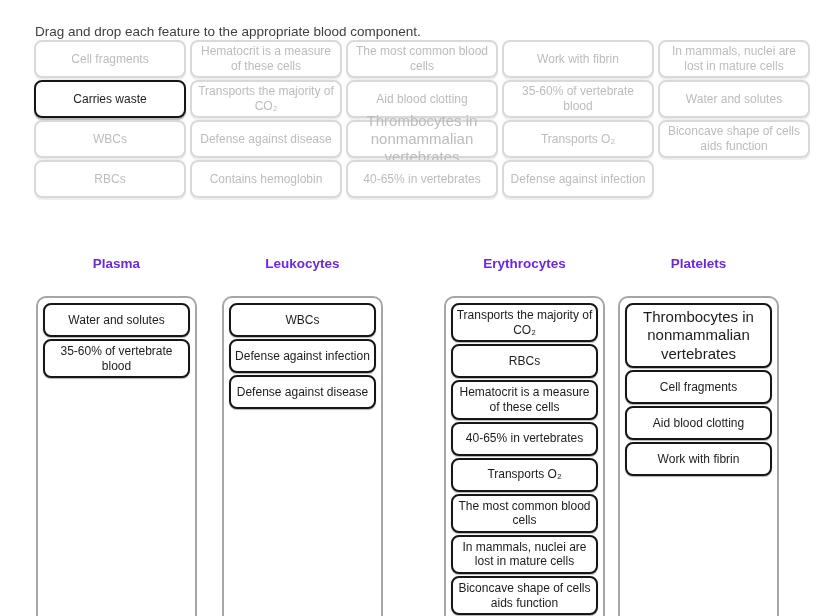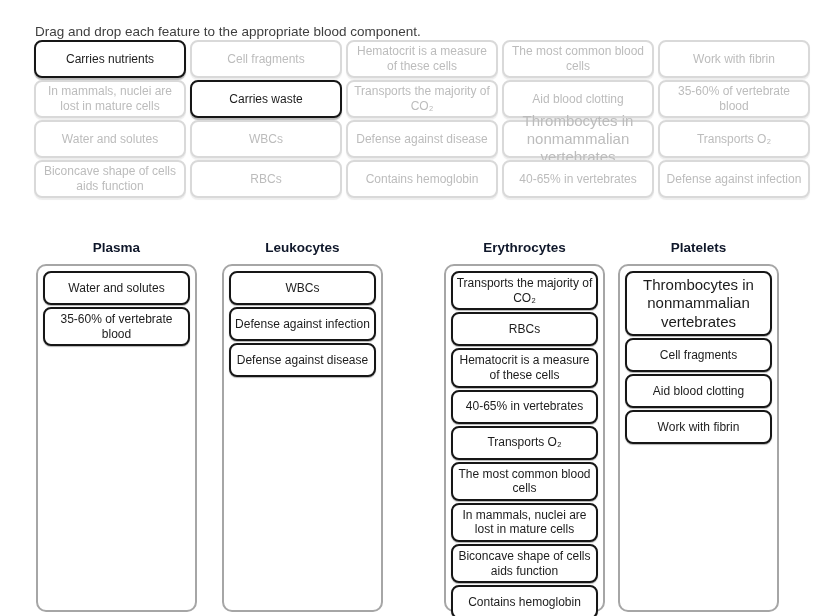--- a/index.html
+++ b/index.html
@@ -52,26 +52,26 @@
     box-shadow: 0 2px 1px rgba(0,0,0,0.07);
   }
   .card.small { font-size: 15px; }
   
   .bin-col { position: absolute; top: 240px; width: 161px; }
   .bin-col.c0 { left: 36px; }
   .bin-col.c1 { left: 222px; }
   .bin-col.c2 { left: 420px; padding-left: 24px; }
   .bin-col.c3 { left: 618px; }
   .bin-title {
-    margin: 0;
+    margin: 16px;
     height: 24px;
     text-align: center;
     font-size: 13.5px;
     font-weight: bold;
-    color: #0f172a;
+    color: #6d28d9;
   }
   .zone {
     box-sizing: border-box;
     height: 348px;
     border: 2px solid #a6a6a6;
     border-radius: 10px;
     padding: 5px;
     display: flex;
     flex-direction: column;
     gap: 2px;
@@ -87,21 +87,20 @@
   }
 </style>
 </head>
 <body>
 
 <div class="stage">
 
   <p class="instruction">Drag and drop each feature to the appropriate blood component.</p>
 
   <div class="pool" id="pool">
-      <div class="card pool-card active">Carries nutrients</div>
       <div class="card pool-card used">Cell fragments</div>
       <div class="card pool-card used">Hematocrit is a measure of these cells</div>
       <div class="card pool-card used">The most common blood cells</div>
       <div class="card pool-card used">Work with fibrin</div>
       <div class="card pool-card used">In mammals, nuclei are lost in mature cells</div>
       <div class="card pool-card active">Carries waste</div>
       <div class="card pool-card used">Transports the majority of CO₂</div>
       <div class="card pool-card used">Aid blood clotting</div>
       <div class="card pool-card used">35-60% of vertebrate blood</div>
       <div class="card pool-card used">Water and solutes</div>

